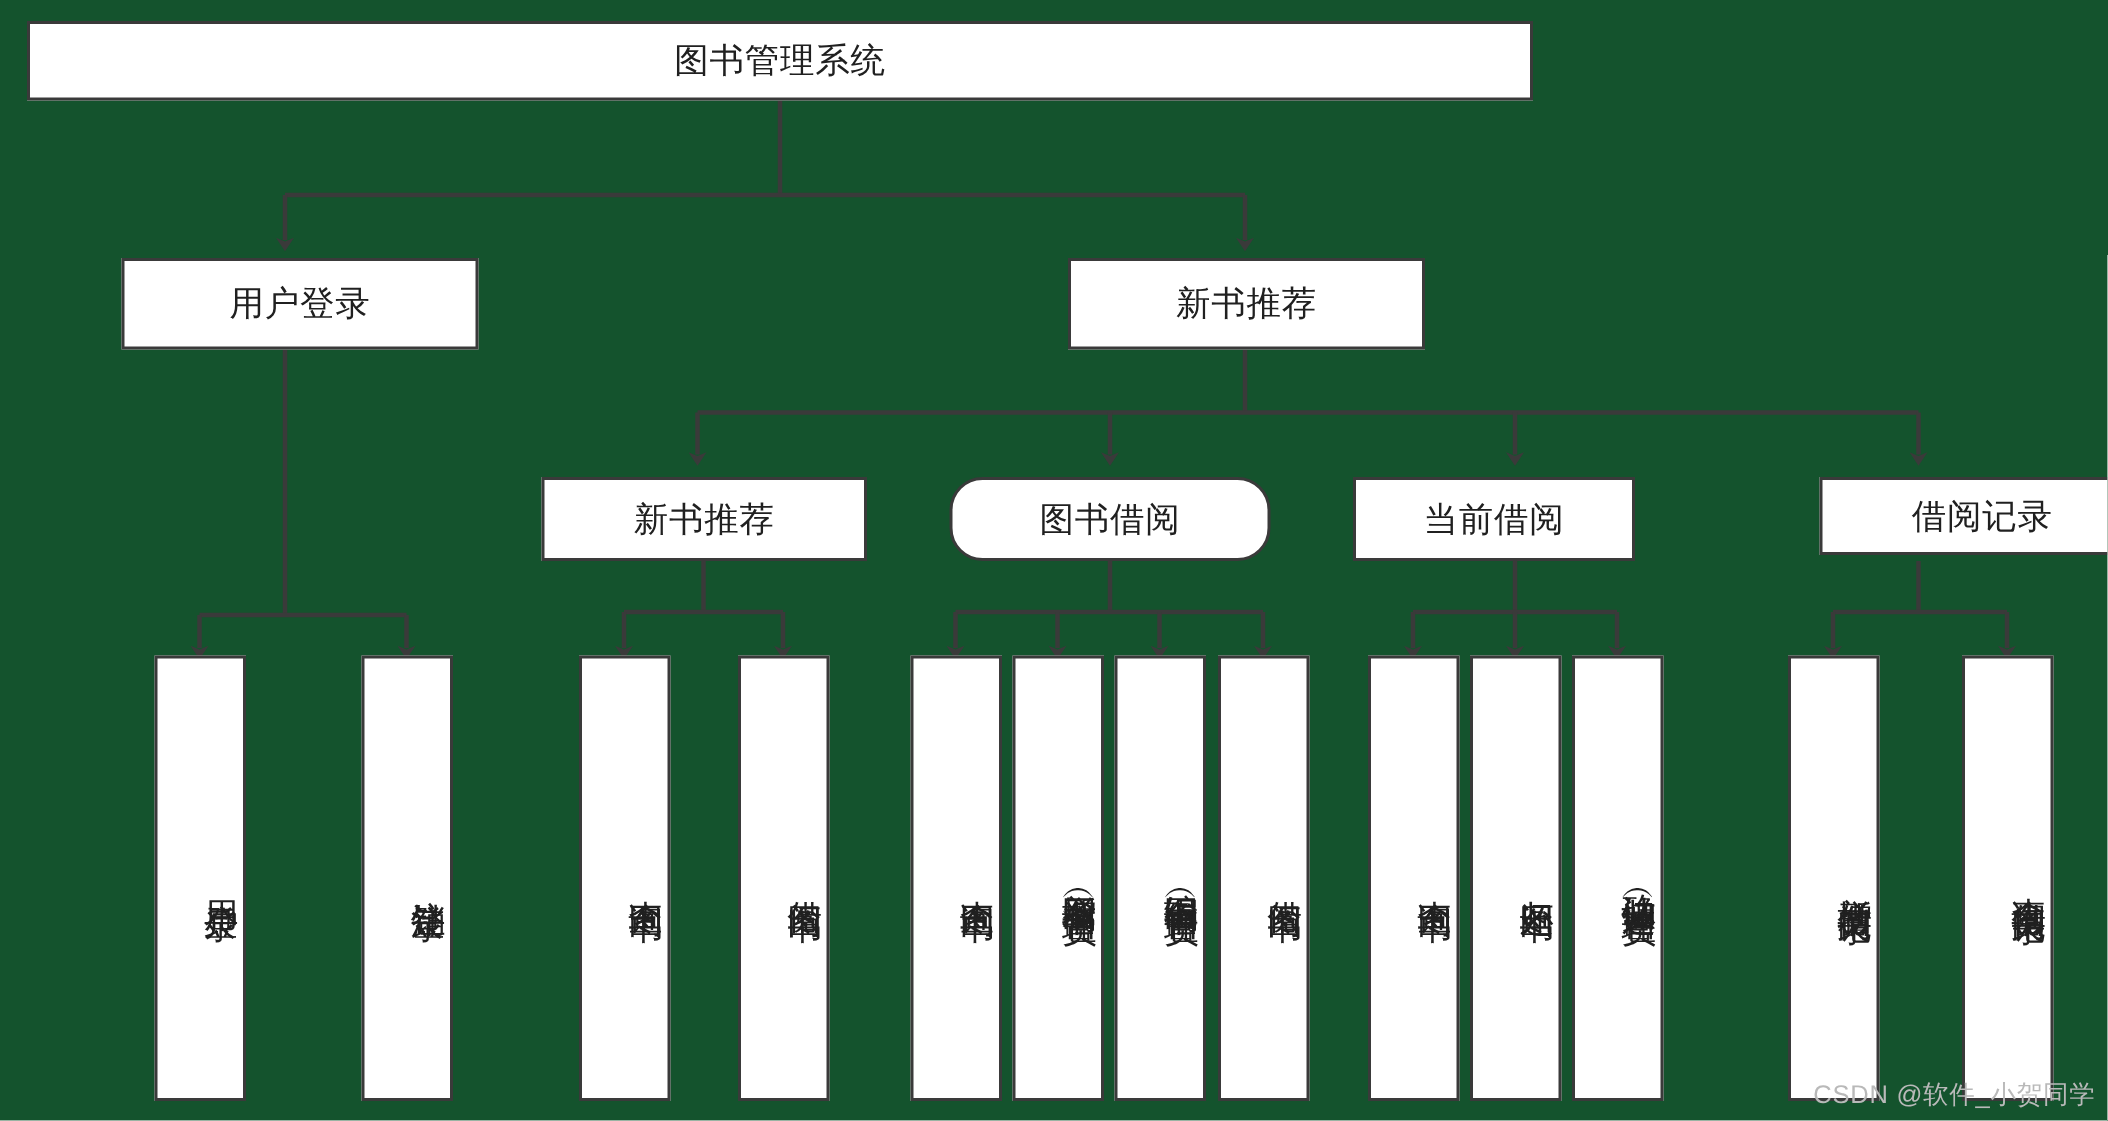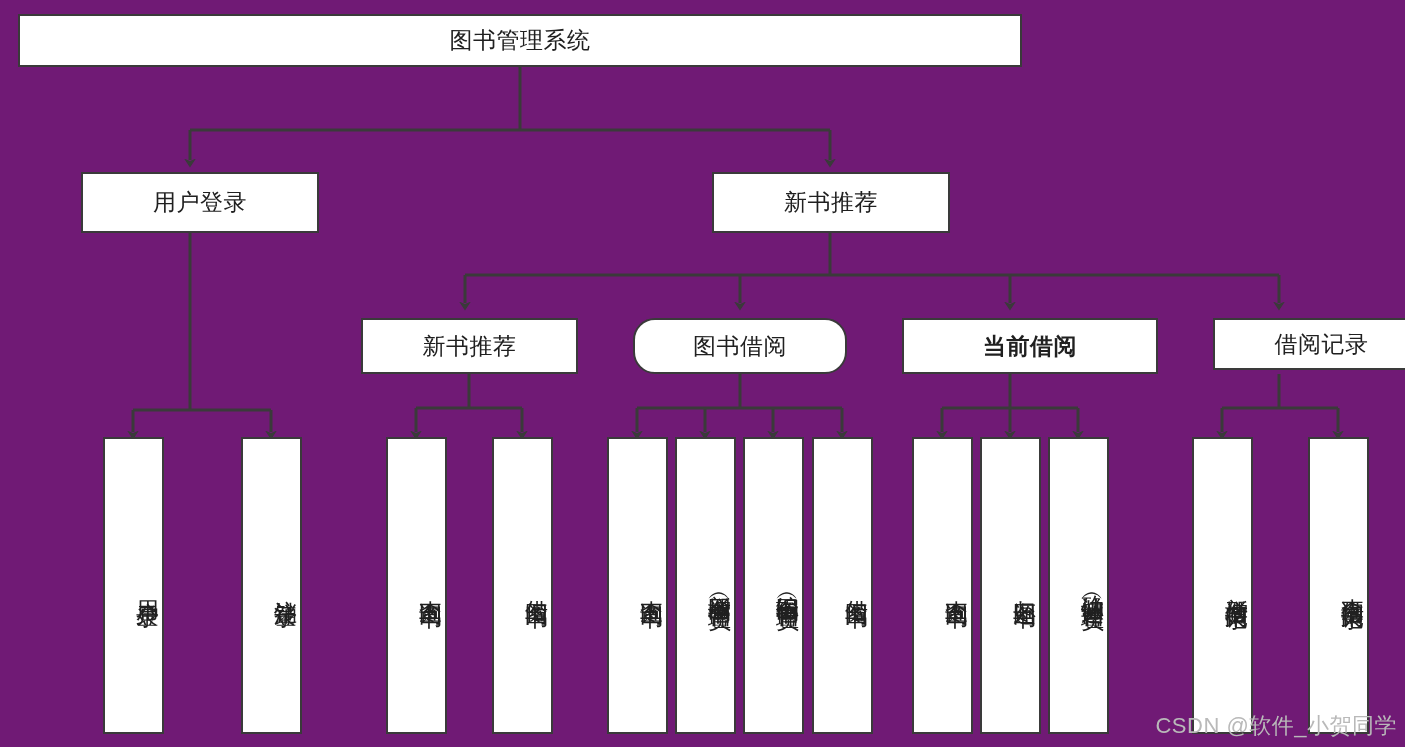--- a/index.html
+++ b/index.html
@@ -7,21 +7,21 @@
     padding: 0;
     background: #ffffff;
   }
   body {
     font-family: "Liberation Sans", "DejaVu Sans", sans-serif;
   }
   #canvas {
     position: relative;
     width: 1405px;
     height: 747px;
-    background: #701a75;
+    background: #14532d;
     overflow: hidden;
   }
   svg#edges {
     position: absolute;
     left: 0;
     top: 0;
     width: 1405px;
     height: 747px;
     pointer-events: none;
   }
@@ -50,21 +50,21 @@
     padding-top: 12px;
     padding-bottom: 12px;
     align-items: flex-start;
     justify-content: center;
     white-space: nowrap;
   }
   .watermark {
     position: absolute;
     right: 8px;
     bottom: 6px;
-    font-size: 22px;
+    font-size: 17px;
     color: #b9b9b9;
     z-index: 5;
     white-space: nowrap;
     letter-spacing: 0.5px;
   }
 </style>
 </head>
 <body>
 
 <div id="canvas">
@@ -130,21 +130,21 @@
   <div class="node node-h" style="left:712px; top:172px; width:238px; height:61px;">
     <span>新书推荐</span>
   </div>
 
   <div class="node node-h" style="left:361px; top:318px; width:217px; height:56px;align-items:center;">
     <span>新书推荐</span>
   </div>
   <div class="node node-h" style="left:633px; top:318px; width:214px; height:56px;border-radius:22px;">
     <span>图书借阅</span>
   </div>
-  <div class="node node-h" style="left:902px; top:318px; width:256px; height:56px;font-weight:bold;">
+  <div class="node node-h" style="left:902px; top:318px; width:188px; height:56px;">
     <span>当前借阅</span>
   </div>
   <div class="node node-h" style="left:1171px; top:318px; width:217px; height:52px;margin-left:42px;">
     <span>借阅记录</span>
   </div>
 
   <div class="node node-v" style="left:103px; top:437px; width:61px; height:297px;">
     <span>用户登录</span>
   </div>
   <div class="node node-v" style="left:241px; top:437px; width:61px; height:297px;">

